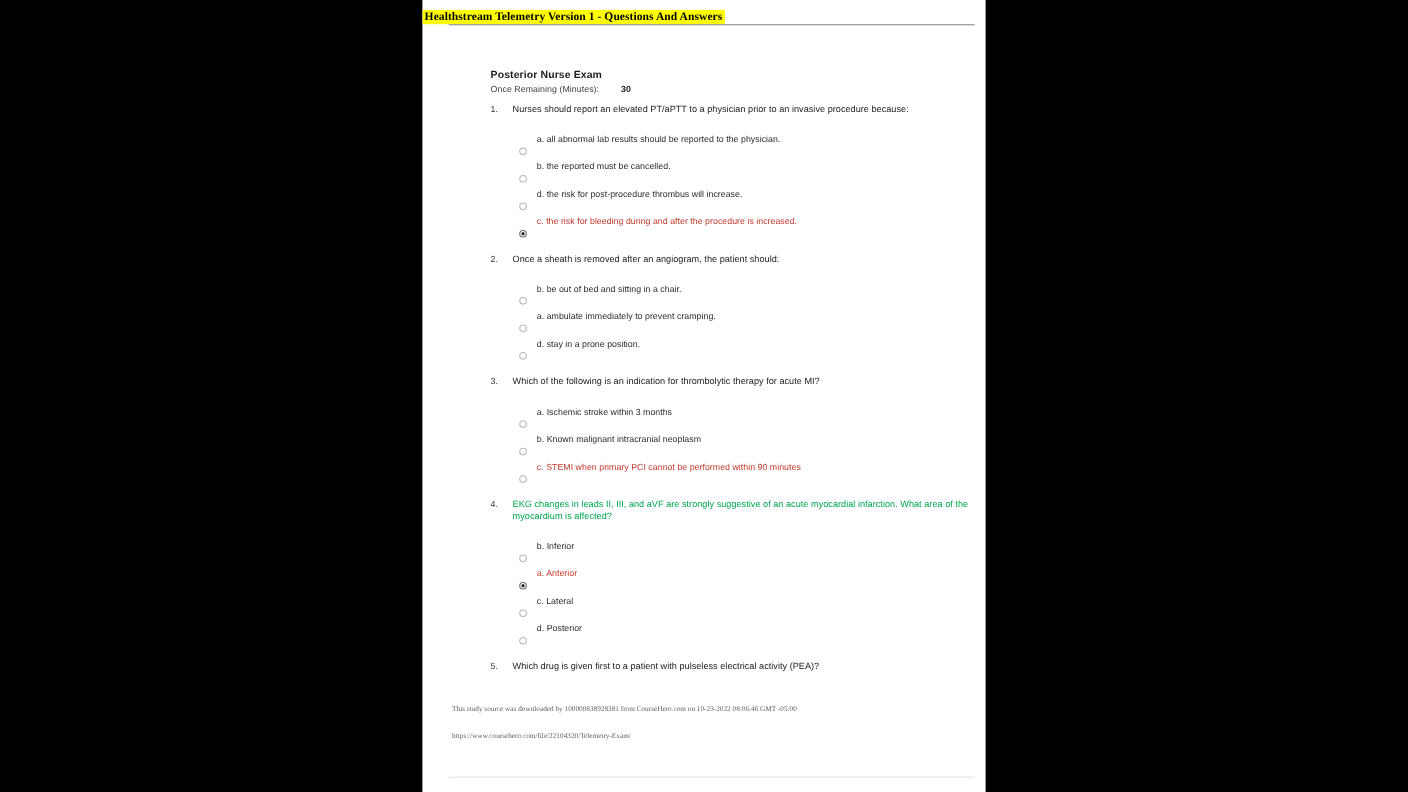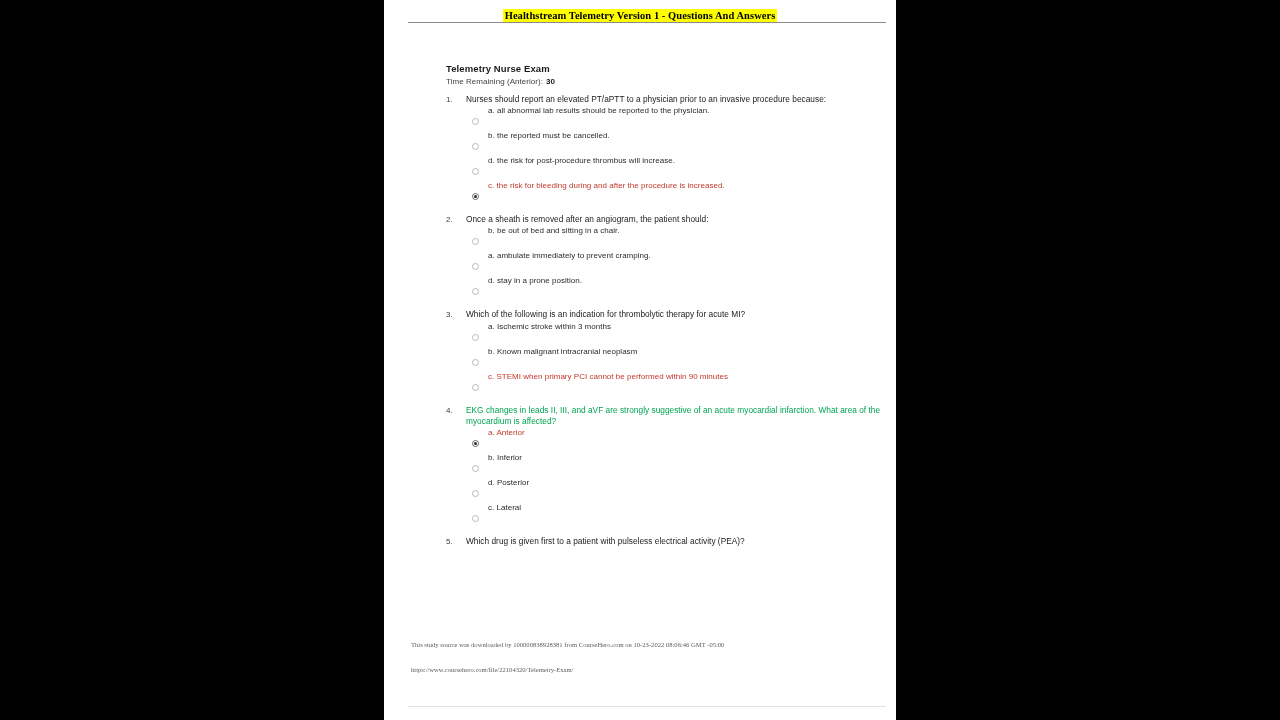--- a/index.html
+++ b/index.html
@@ -29,21 +29,21 @@
     background: #ffffff;
     overflow: hidden;
   }
 
   
   .doc-title-row {
     position: absolute;
     left: 0;
     top: 5px;
     width: 512px;
-    text-align: center;
+    text-align: left;
   }
   .doc-title {
     display: inline-block;
     font-family: "Liberation Serif", serif;
     font-weight: bold;
     font-size: 10.5px;
     line-height: 13px;
     color: #000000;
     background: #ffff00;
     padding: 0 2px;
@@ -84,21 +84,21 @@
   .time-line {
     font-size: 8px;
     color: #3f3f3f;
     line-height: 12px;
     margin-top: 1px;
     letter-spacing: 0.05px;
   }
   .time-value {
     font-weight: bold;
     color: #1b1b1b;
-    margin-left: 3px;
+    margin-left: 20px;
   }
 
   
   .questions {
     position: absolute;
     left: 0;
     top: 94px;
     width: 512px;
   }
   .question {
@@ -120,21 +120,21 @@
     font-size: 8.3px;
     font-weight: normal;
     line-height: 11.2px;
     color: #1b1b1b;
     letter-spacing: 0.02px;
   }
   .q-stem.green { color: #00a550; }
 
   .options {
     margin-left: 20px;
-    margin-top: 0px;
+    margin-top: 16px;
   }
   .option {
     position: relative;
     height: 25px;
   }
   .opt-text {
     position: absolute;
     left: 22px;
     top: 0;
     font-size: 8px;
@@ -197,23 +197,23 @@
 
 <div class="viewport">
   <div class="page">
 
     <div class="doc-title-row">
       <span class="doc-title">Healthstream Telemetry Version 1 - Questions And Answers</span>
     </div>
     <div class="header-rule"></div>
 
     <div class="exam-head">
-      <div class="exam-name">Telemetry Nurse Exam</div>
+      <div class="exam-name">Posterior Nurse Exam</div>
       <div class="time-line">
-        <span>Time Remaining (Anterior):</span><span class="time-value">30</span>
+        <span>Once Remaining (Minutes):</span><span class="time-value">30</span>
       </div>
     </div>
 
     <div class="questions" id="questions-root">
         <div class="question">
           <div class="q-num">1.</div>
           <div class="q-stem">Nurses should report an elevated PT/aPTT to a physician prior to an invasive procedure because:</div>
           <div class="options">
             <div class="option">
               <span class="opt-text">a. all abnormal lab results should be reported to the physician.</span>
@@ -267,33 +267,33 @@
               <span class="opt-text red">c. STEMI when primary PCI cannot be performed within 90 minutes</span>
               <span class="radio"></span>
             </div>
           </div>
         </div>
         <div class="question">
           <div class="q-num">4.</div>
           <div class="q-stem green">EKG changes in leads II, III, and aVF are strongly suggestive of an acute myocardial infarction. What area of the myocardium is affected?</div>
           <div class="options">
             <div class="option">
+              <span class="opt-text">b. Inferior</span>
+              <span class="radio"></span>
+            </div>
+            <div class="option">
               <span class="opt-text red">a. Anterior</span>
               <span class="radio checked"></span>
             </div>
             <div class="option">
-              <span class="opt-text">b. Inferior</span>
+              <span class="opt-text">c. Lateral</span>
               <span class="radio"></span>
             </div>
             <div class="option">
               <span class="opt-text">d. Posterior</span>
-              <span class="radio"></span>
-            </div>
-            <div class="option">
-              <span class="opt-text">c. Lateral</span>
               <span class="radio"></span>
             </div>
           </div>
         </div>
         <div class="question">
           <div class="q-num">5.</div>
           <div class="q-stem">Which drug is given first to a patient with pulseless electrical activity (PEA)?</div>
         </div>
       </div>
 

